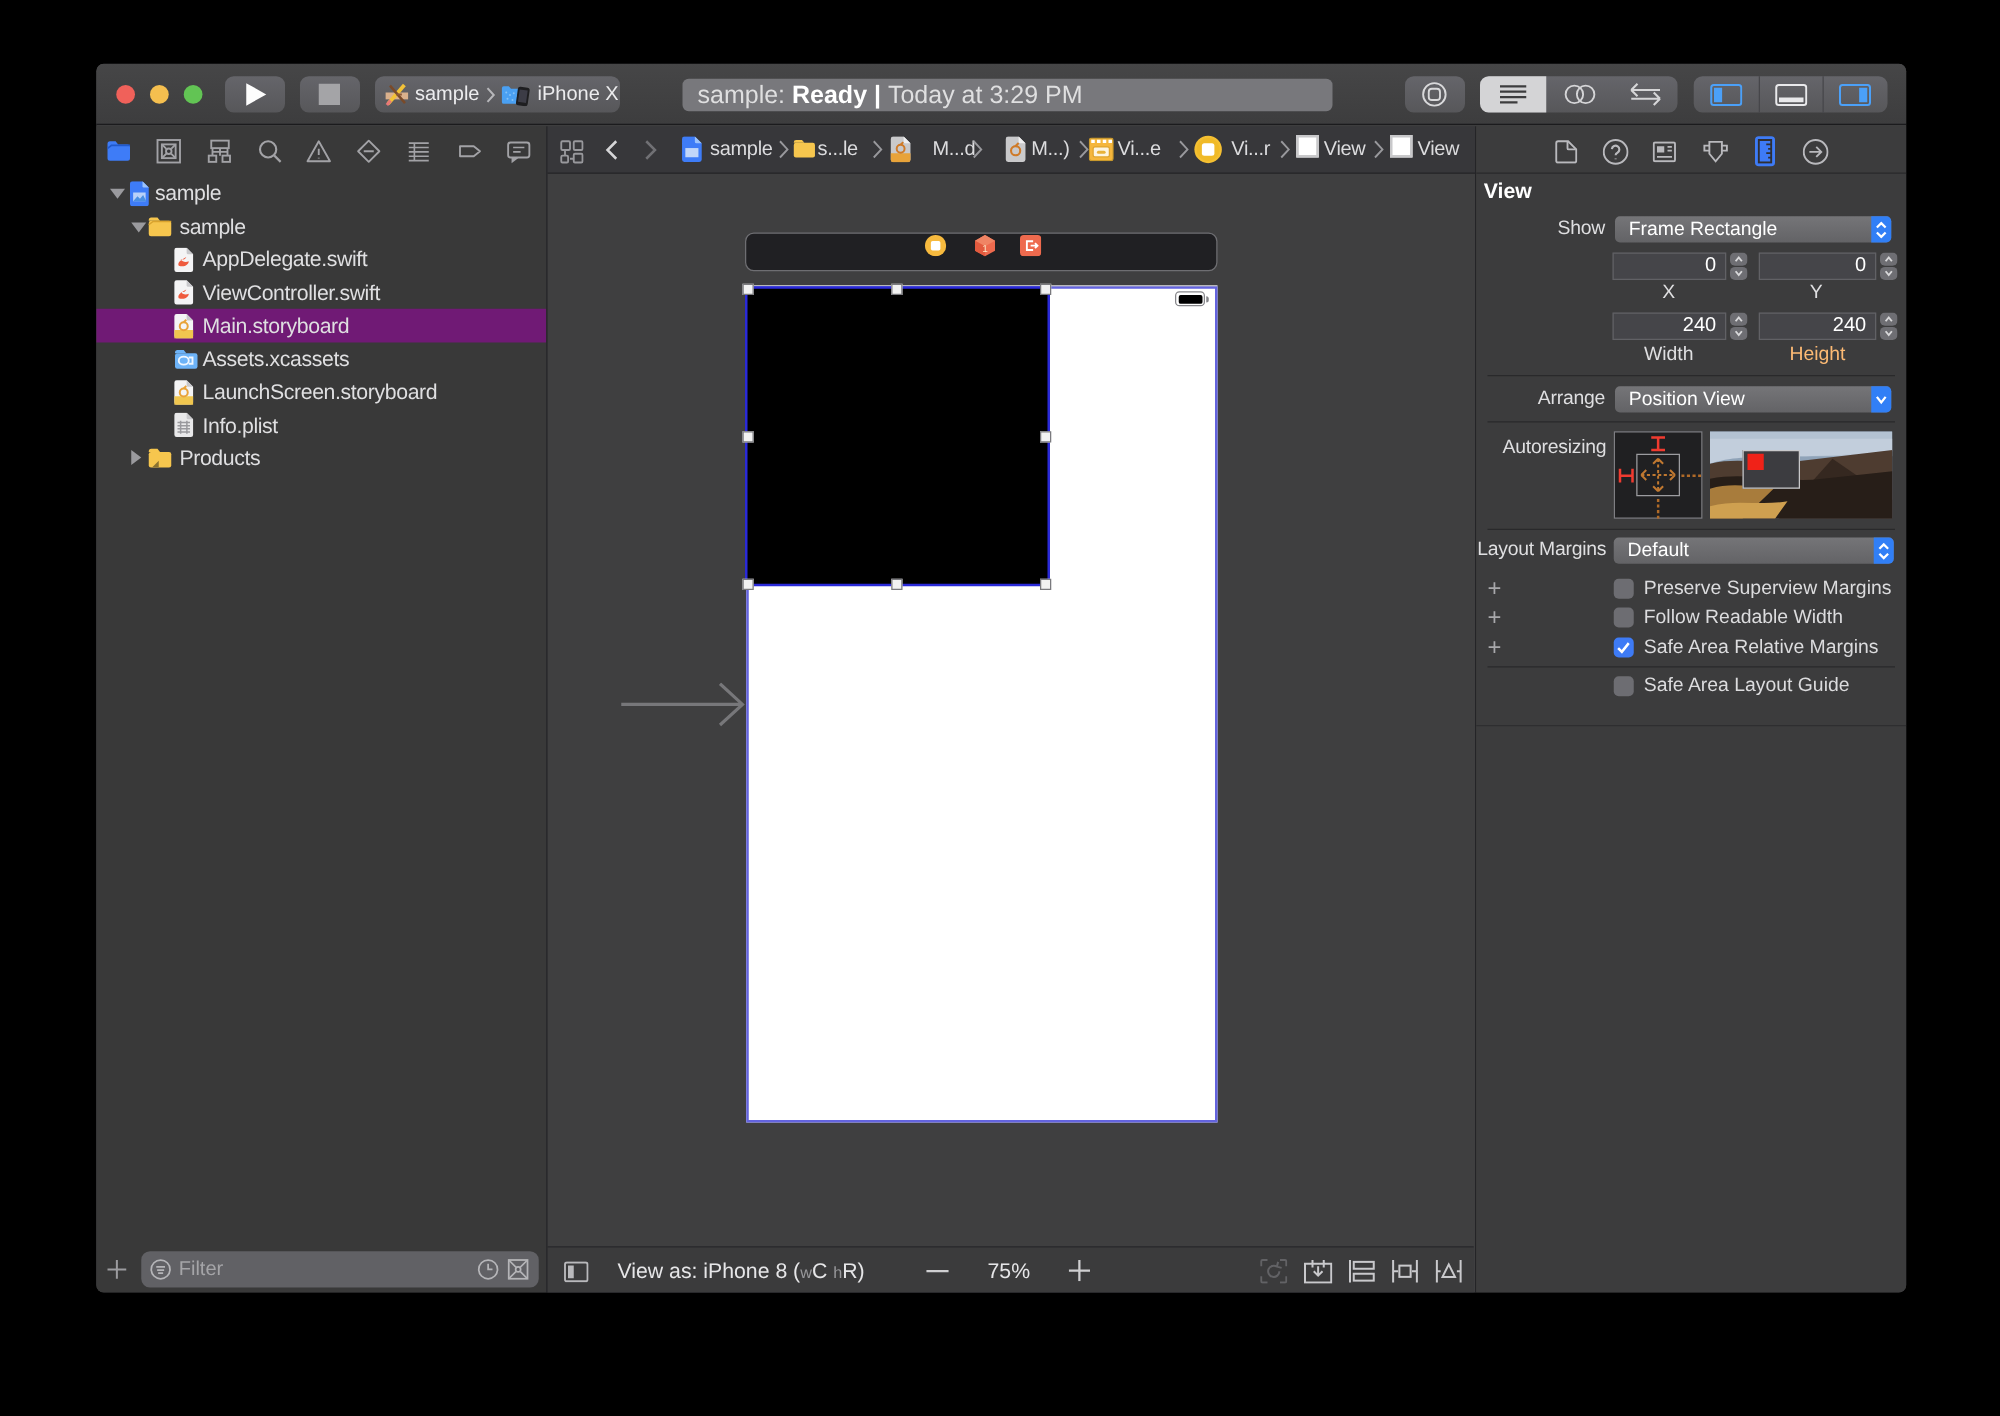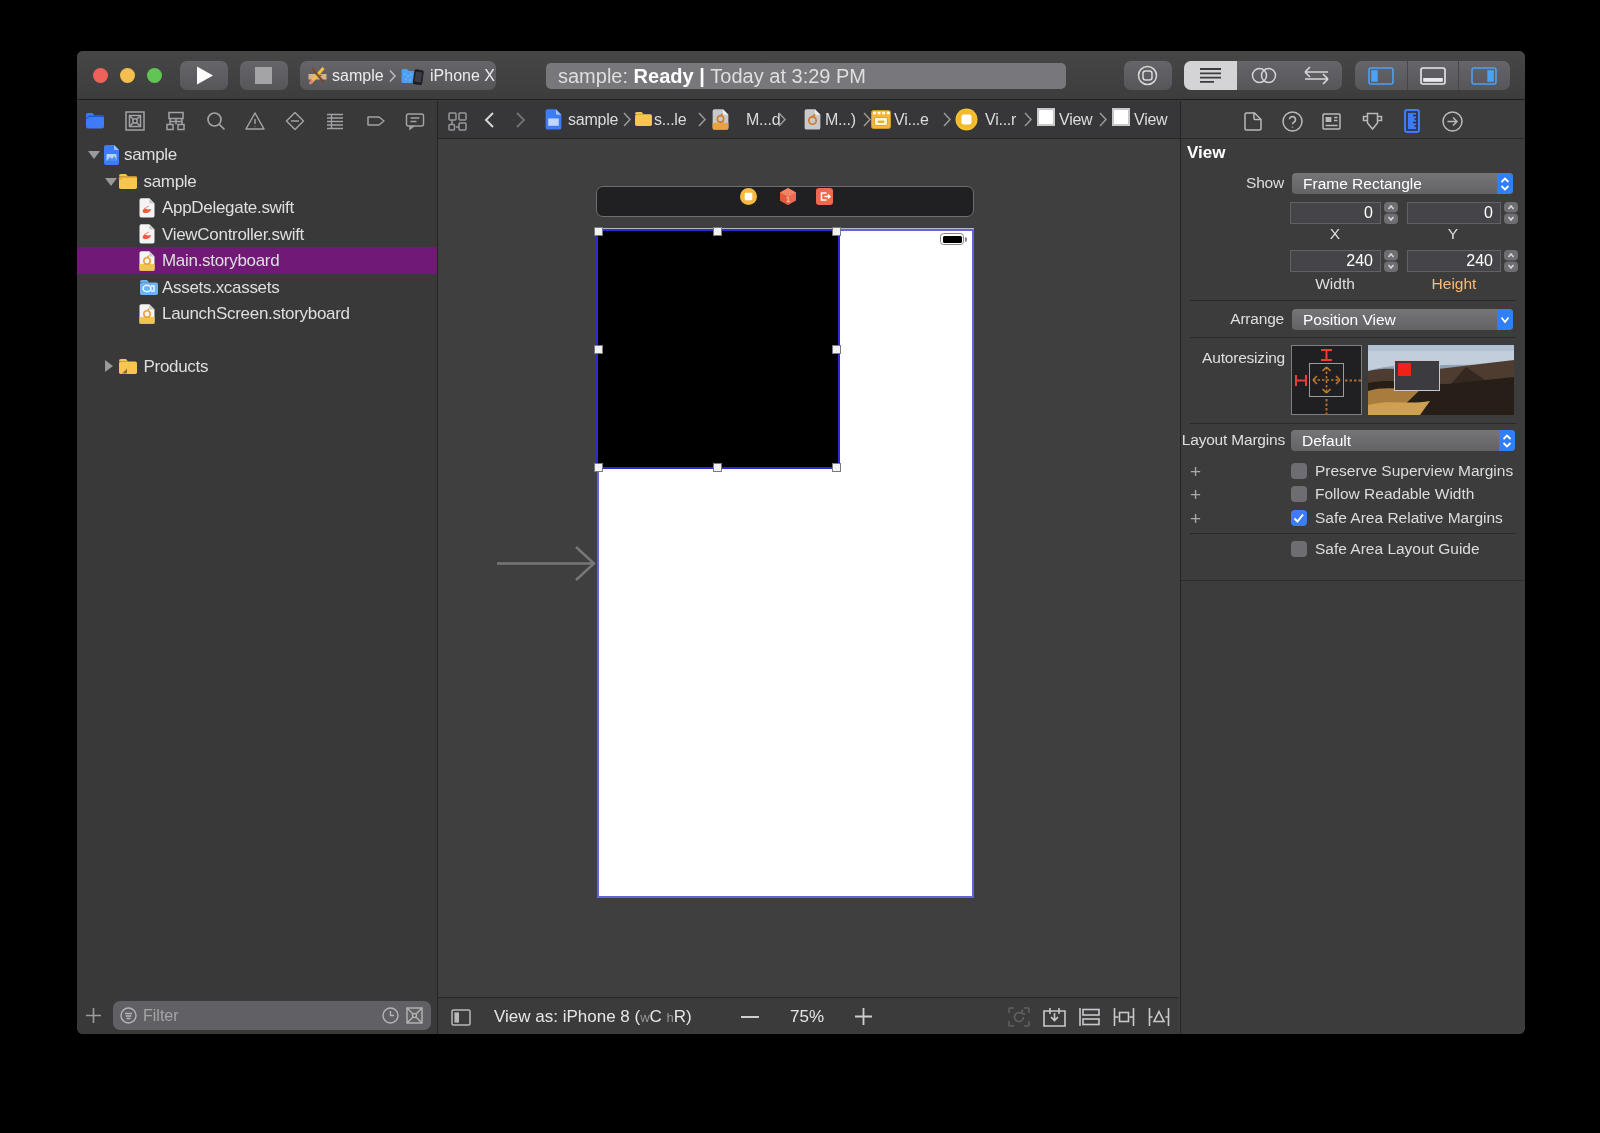--- a/index.html
+++ b/index.html
@@ -240,20 +240,29 @@
     <div class="row" style="top:199px;">
       <svg class="abs" style="left:62px;top:3.5px;" width="16" height="20" viewBox="0 0 16 20">
         <path d="M0.5 2 a1.8 1.8 0 0 1 1.8-1.8 h8 l5.2 5.2 v12.4 a1.8 1.8 0 0 1 -1.8 1.8 h-11.4 a1.8 1.8 0 0 1 -1.8 -1.8 z" fill="#f4f4f5"></path>
         <path d="M10.3 0.2 l5.2 5.2 h-4 a1.2 1.2 0 0 1 -1.2 -1.2 z" fill="#c9c9cc"></path>
         <rect x="0.5" y="13" width="15" height="6.8" fill="#f0c64f"></rect>
         <circle cx="8" cy="10" r="3.2" fill="none" stroke="#e8a33a" stroke-width="1.6"></circle>
           <path d="M8 6.8 l2 -2" stroke="#e8a33a" stroke-width="1.6"></path>
       </svg>
         <span class="abs" style="left:85px;">LaunchScreen.storyboard</span>
       </div>
+    <div class="row" style="top:225.5px;">
+      <svg class="abs" style="left:62px;top:3.5px;" width="16" height="20" viewBox="0 0 16 20">
+        <path d="M0.5 2 a1.8 1.8 0 0 1 1.8-1.8 h8 l5.2 5.2 v12.4 a1.8 1.8 0 0 1 -1.8 1.8 h-11.4 a1.8 1.8 0 0 1 -1.8 -1.8 z" fill="#e9e9ea"></path>
+        <path d="M10.3 0.2 l5.2 5.2 h-4 a1.2 1.2 0 0 1 -1.2 -1.2 z" fill="#c9c9cc"></path>
+        <path d="M3 8 h10 M3 10.5 h10 M3 13 h10 M3 15.5 h10" stroke="#9a9a9e" stroke-width="1.2"></path>
+        <path d="M5.5 6.5 v10.5 M10.5 6.5 v10.5" stroke="#9a9a9e" stroke-width="1.2"></path>
+      </svg>
+        <span class="abs" style="left:85px;">Info.plist</span>
+      </div>
     <div class="row" style="top:252px;">
         <span class="trir" style="left:28px;"></span>
       <svg class="abs" style="left:41px;top:5px;" width="20" height="17" viewBox="0 0 20 17">
         <path d="M1 3 a2 2 0 0 1 2-2 h5 l2 2.5 h-9 z" fill="#f6c64e"></path>
         <rect x="1" y="3.5" width="18" height="12.5" rx="1.8" fill="#f6c64e"></rect>
         <path d="M4 15.5 l5 -5 v5 z" fill="#8a7230"></path>
       </svg>
         <span class="abs" style="left:66.5px;">Products</span>
       </div>
 

